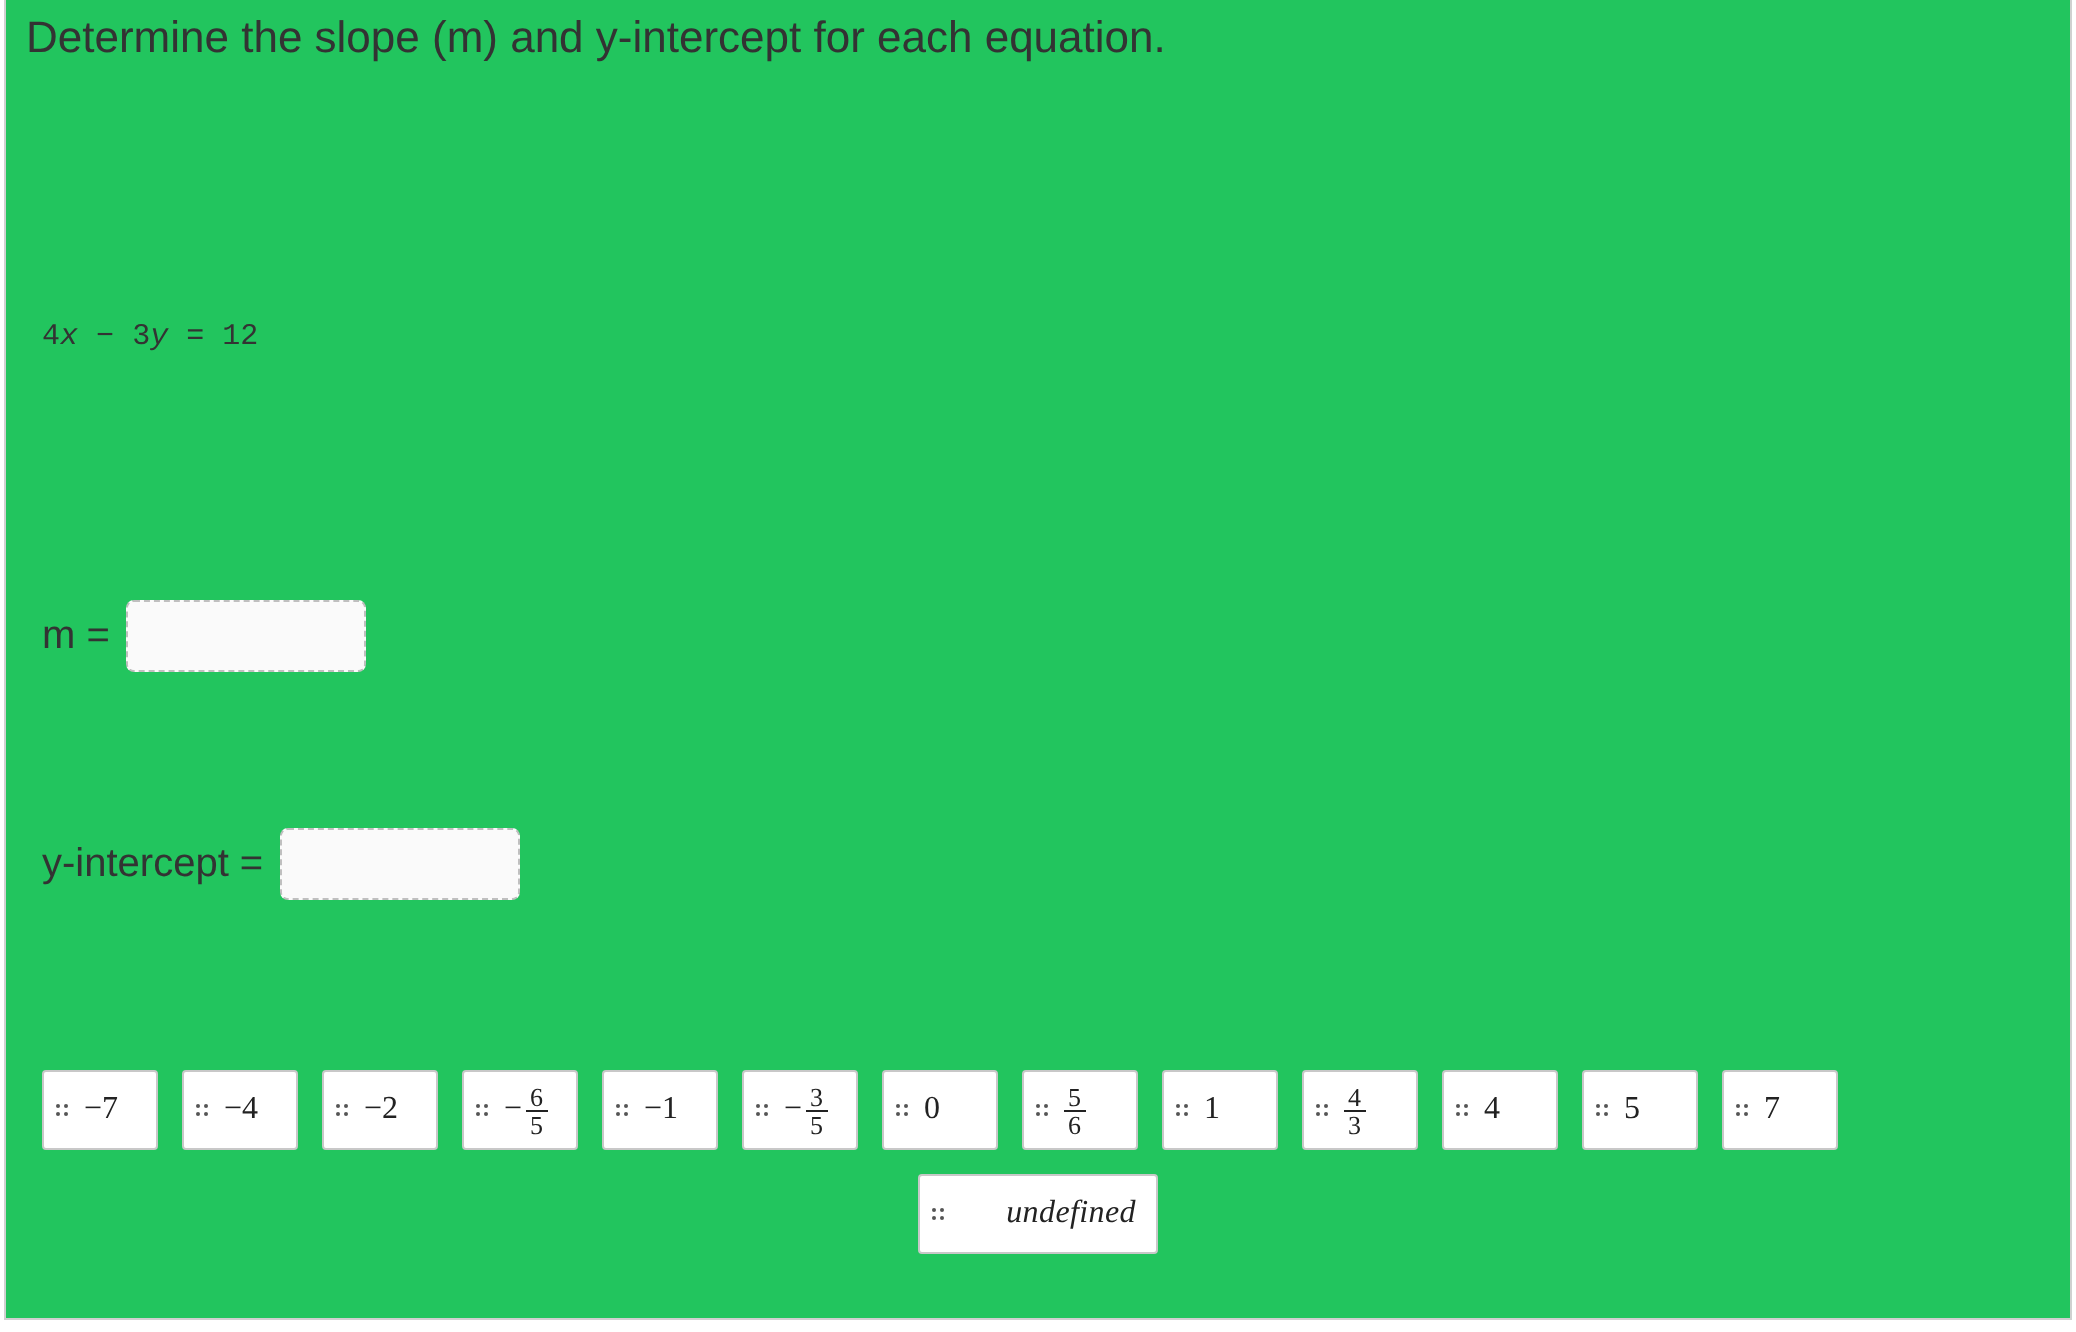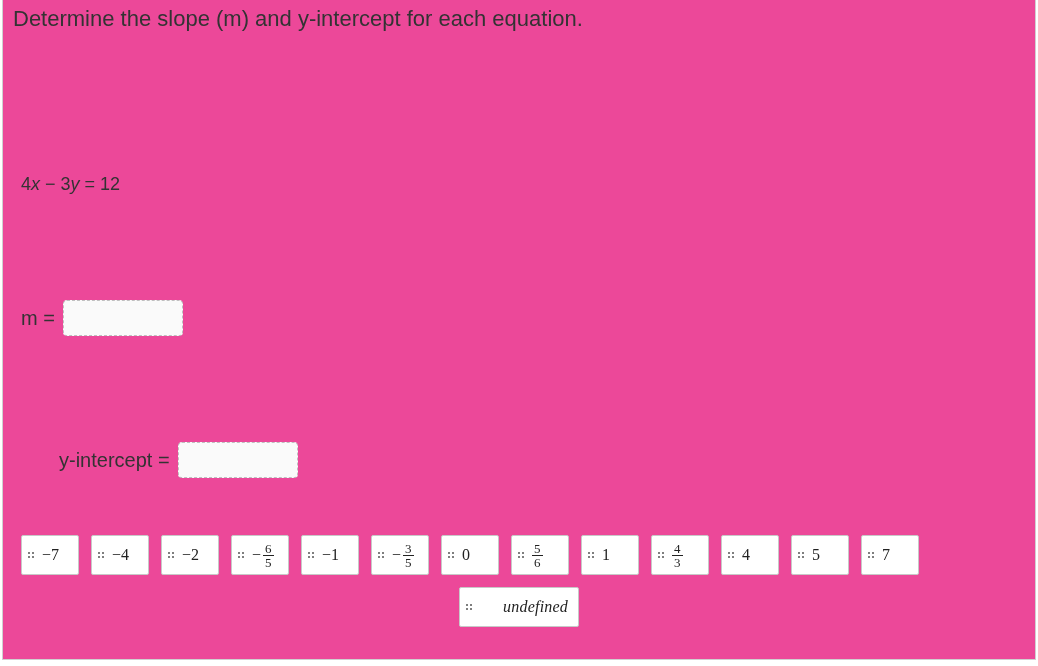--- a/index.html
+++ b/index.html
@@ -11,46 +11,46 @@
     position: relative;
     color: #333;
   }
   .container {
     border: 1px solid #d0d0d0;
     border-top: none;
     width: 1034px;
     height: 660px;
     margin: 0 2px;
     position: relative;
-    background: #ec4899;
+    background: #22c55e;
   }
   .question {
     font-size: 22px;
     color: #333;
     padding: 6px 10px 0 10px;
     font-weight: 400;
   }
   .equation {
-    font-family: Liberation Sans, sans-serif;
-    font-size: 18px;
+    font-family: Liberation Mono, monospace;
+    font-size: 15px;
     color: #333;
     position: absolute;
-    top: 174px;
+    top: 160px;
     left: 18px;
   }
   .answer-row {
     position: absolute;
     left: 18px;
     display: flex;
     align-items: center;
     font-size: 20px;
     color: #333;
   }
   .answer-m { top: 300px; }
-  .answer-b { top: 442px; margin-left: 38px; }
+  .answer-b { top: 414px; }
   .answer-label { margin-right: 8px; }
   .drop-target {
     display: inline-block;
     width: 120px;
     height: 36px;
     border: 1.5px dashed #bfbfbf;
     border-radius: 4px;
     background: #fafafa;
   }
   .tile-area {

